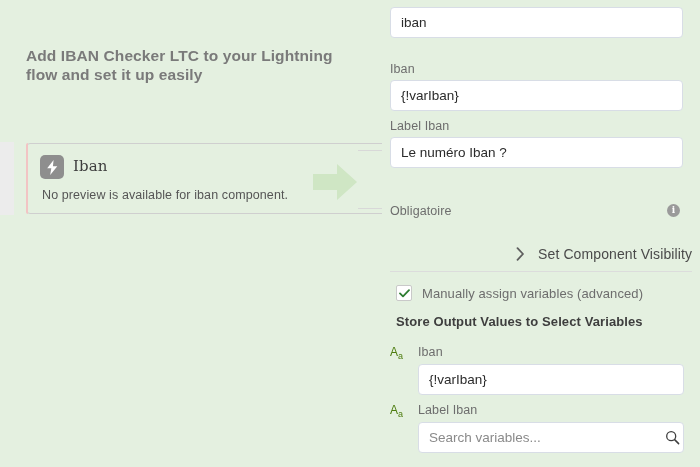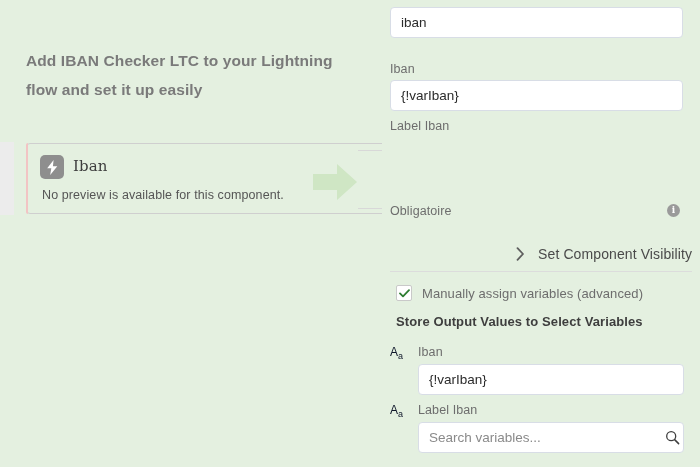--- a/index.html
+++ b/index.html
@@ -26,21 +26,21 @@
     width: 382px; height: 467px;
     background: #e4f0e0;
   }
 
   #headline {
     position: absolute;
     left: 26px; top: 46px;
     width: 330px;
     font-size: 15.5px;
     font-weight: bold;
-    line-height: 29px;
+    line-height: 19px;
     color: #7a7a7a;
     letter-spacing: 0.1px;
   }
 
   
   #left-rail {
     position: absolute;
     left: 0px; top: 142px;
     width: 14px; height: 73px;
     background: #ececec;
@@ -215,21 +215,21 @@
     letter-spacing: 0.1px;
   }
 
   
   .var-row { position: absolute; left: 8px; width: 302px; }
   .aa-icon {
     position: absolute;
     left: 0px; top: 0px;
     width: 20px;
     font-size: 12px;
-    color: #0f172a;
+    color: #4d7c0f;
     font-family: "Liberation Sans", sans-serif;
     line-height: 14px;
   }
   .aa-icon sub { font-size: 9px; }
   .var-label {
     position: absolute;
     left: 28px; top: 0px;
     font-size: 12.5px;
     color: #6d6d6d;
     line-height: 14px;
@@ -270,21 +270,21 @@
     <div class="hairline" style="top:150px;"></div>
     <div class="hairline" style="top:208px;"></div>
 
     <div id="component-card">
       <div class="bolt-badge">
         <svg width="13" height="15" viewBox="0 0 13 15" aria-hidden="true">
           <path d="M7.6 0 L1.2 8.3 L5.3 8.3 L4.2 15 L11.3 6.2 L6.9 6.2 Z" fill="#ffffff"></path>
         </svg>
       </div>
       <div id="card-title">Iban</div>
-      <div id="card-subtitle">No preview is available for this component.</div>
+      <div id="card-subtitle">No preview is available for iban component.</div>
     </div>
 
     <div id="green-arrow">
       <svg width="46" height="38" viewBox="0 0 46 38" aria-hidden="true">
         <path d="M1 11 H25 V1 L45 19 L25 37 V27 H1 Z" fill="#cfe6c4"></path>
       </svg>
     </div>
   </div>
 
   <div id="right-pane">
@@ -293,20 +293,21 @@
       <input class="text-input" type="text" value="iban" style="">
     </div>
 
     <div class="field-row" style="top:61px;">
       <div class="field-label">Iban</div>
       <input class="text-input" type="text" value="{!varIban}" style="">
     </div>
 
     <div class="field-row" style="top:118px;">
       <div class="field-label">Label Iban</div>
+      <input class="text-input" type="text" value="Le numéro Iban ?" style="">
     </div>
 
     <div class="field-row" style="top:175px;margin-top:28px;">
       <div class="field-label">Obligatoire</div>
       <div class="info-icon">i</div>
     </div>
 
     <div id="visibility-section">
       <span class="chev">
         <svg width="9" height="14" viewBox="0 0 9 14" aria-hidden="true">

